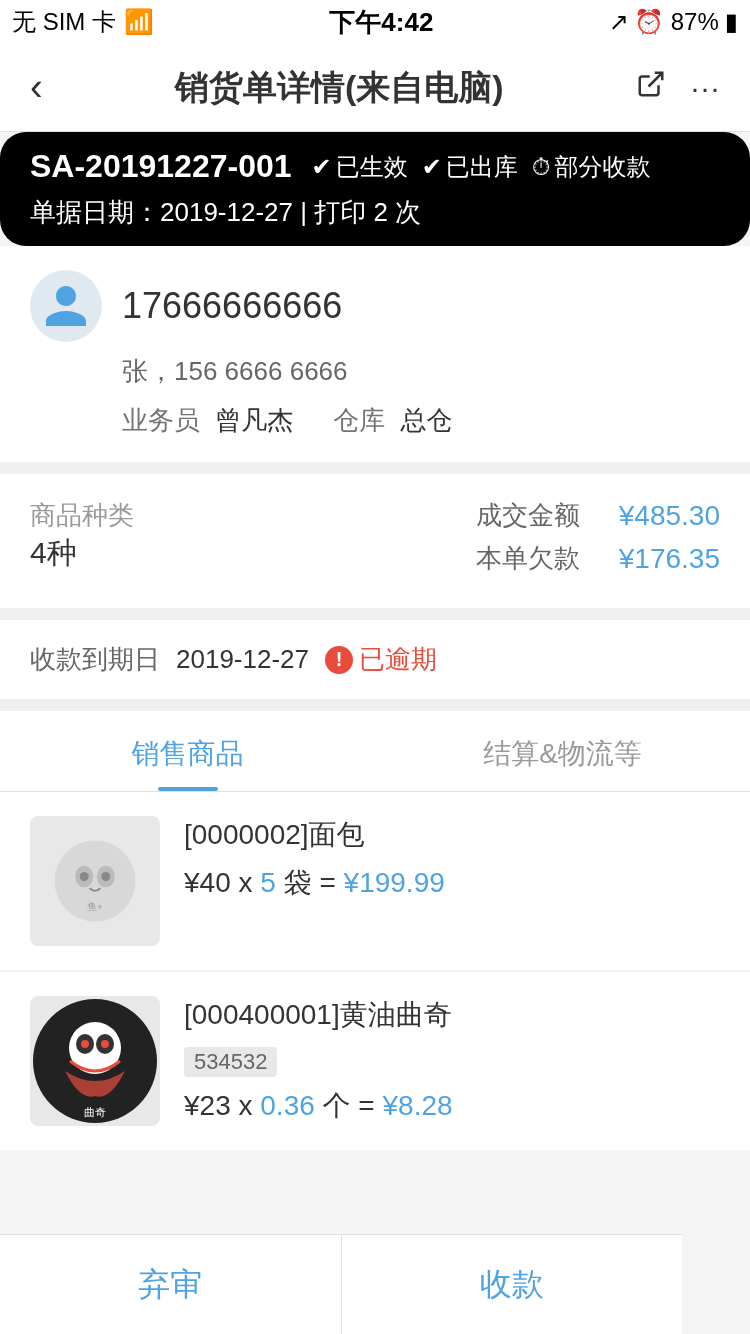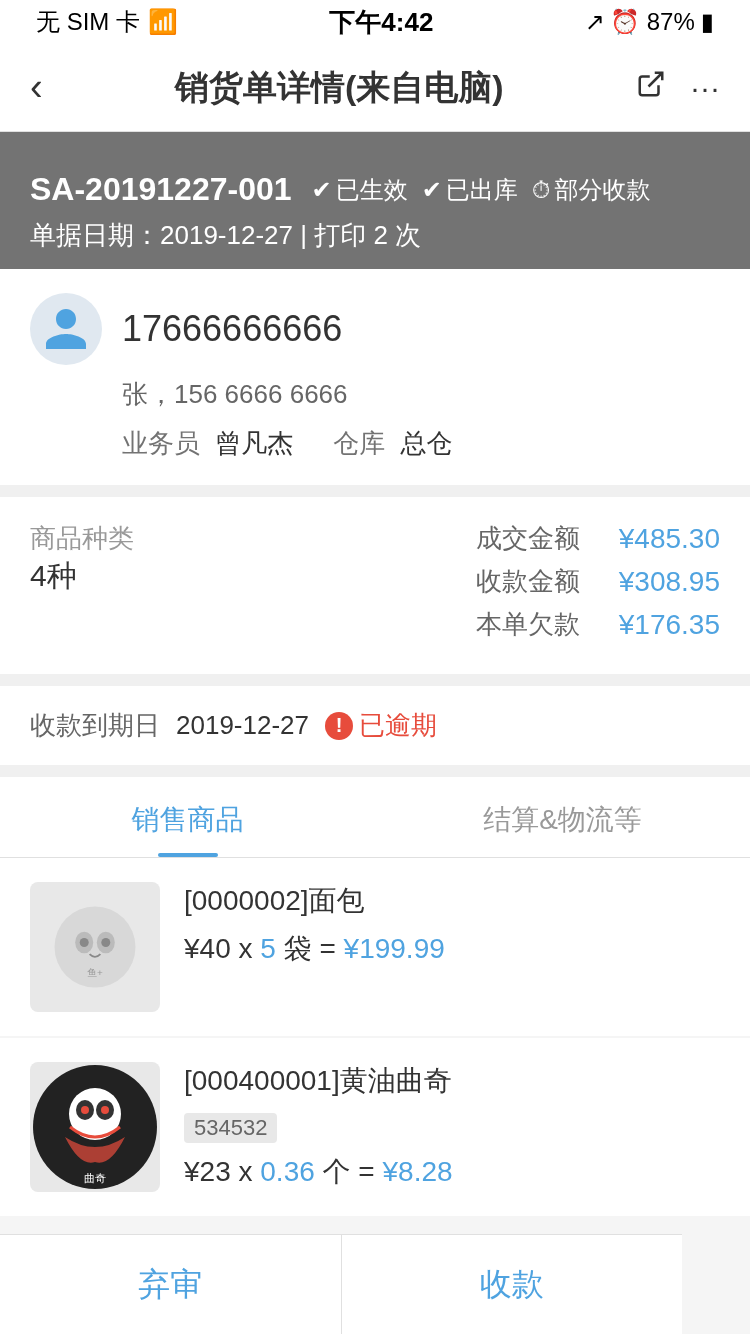--- a/index.html
+++ b/index.html
@@ -13,21 +13,21 @@
       font-size: 28px;
     }
 
     
     .status-bar {
       background: #fff;
       height: 44px;
       display: flex;
       align-items: center;
       justify-content: space-between;
-      padding: 0 36px;
+      padding: 0 12px;
       font-size: 24px;
       font-weight: 500;
     }
     .status-left { display: flex; align-items: center; gap: 8px; }
     .status-center { font-weight: 600; font-size: 26px; }
     .status-right { display: flex; align-items: center; gap: 6px; }
 
     
     .nav-bar {
       background: #fff;
@@ -38,22 +38,23 @@
       padding: 0 30px;
       border-bottom: 1px solid #e0e0e0;
     }
     .nav-back { font-size: 38px; color: #333; cursor: pointer; }
     .nav-title { font-size: 34px; font-weight: 700; color: #333; }
     .nav-actions { display: flex; gap: 24px; align-items: center; }
     .nav-action-btn { font-size: 30px; color: #333; cursor: pointer; }
 
     
     .order-header {
-      background: #737373;
-      padding: 39px 30px 16px;
+      background: #000000;
+      padding: 16px 30px 16px;
+      border-radius: 26px;
     }
     .order-id-row {
       display: flex;
       align-items: center;
       gap: 20px;
       margin-bottom: 10px;
     }
     .order-id {
       font-size: 32px;
       font-weight: 700;
@@ -370,24 +371,20 @@
     <div class="summary-left">
       <div class="label">商品种类</div>
       <div class="value">4种</div>
     </div>
     <div class="summary-right">
       <div class="summary-line">
         <span class="summary-line-label">成交金额</span>
         <span class="summary-line-value">¥485.30</span>
       </div>
       <div class="summary-line">
-        <span class="summary-line-label">收款金额</span>
-        <span class="summary-line-value">¥308.95</span>
-      </div>
-      <div class="summary-line">
         <span class="summary-line-label">本单欠款</span>
         <span class="summary-line-value">¥176.35</span>
       </div>
     </div>
   </div>
 </div>
 
 <div class="due-section">
   <span class="due-label">收款到期日</span>
   <span class="due-date">2019-12-27</span>

